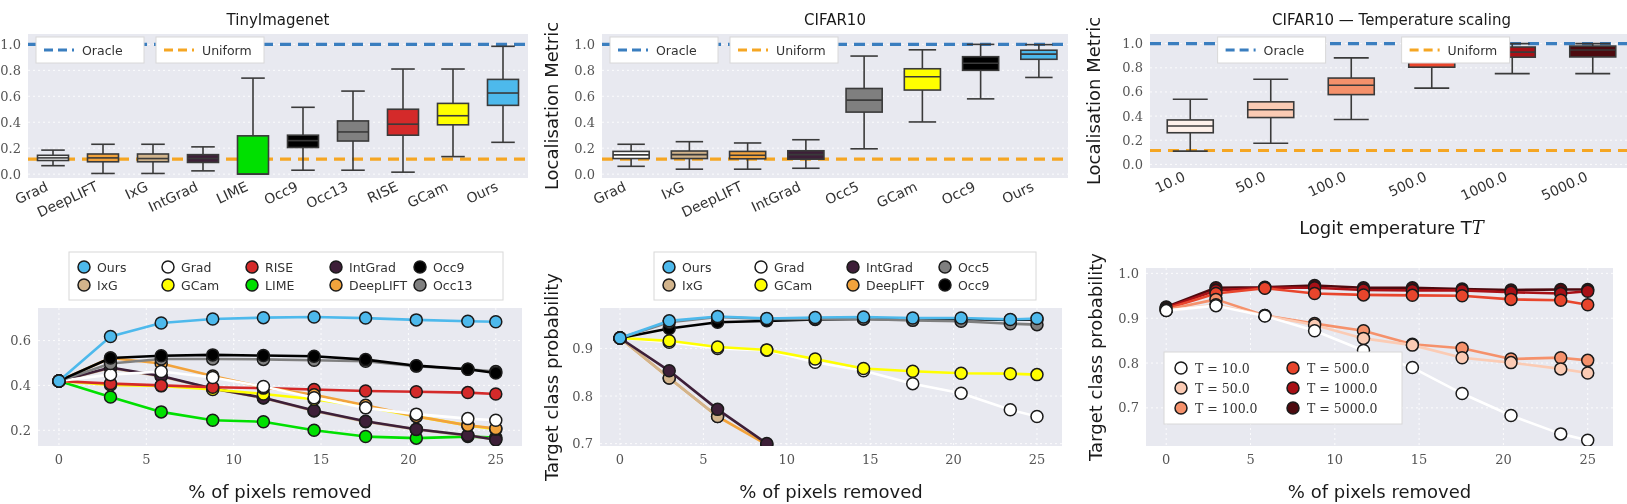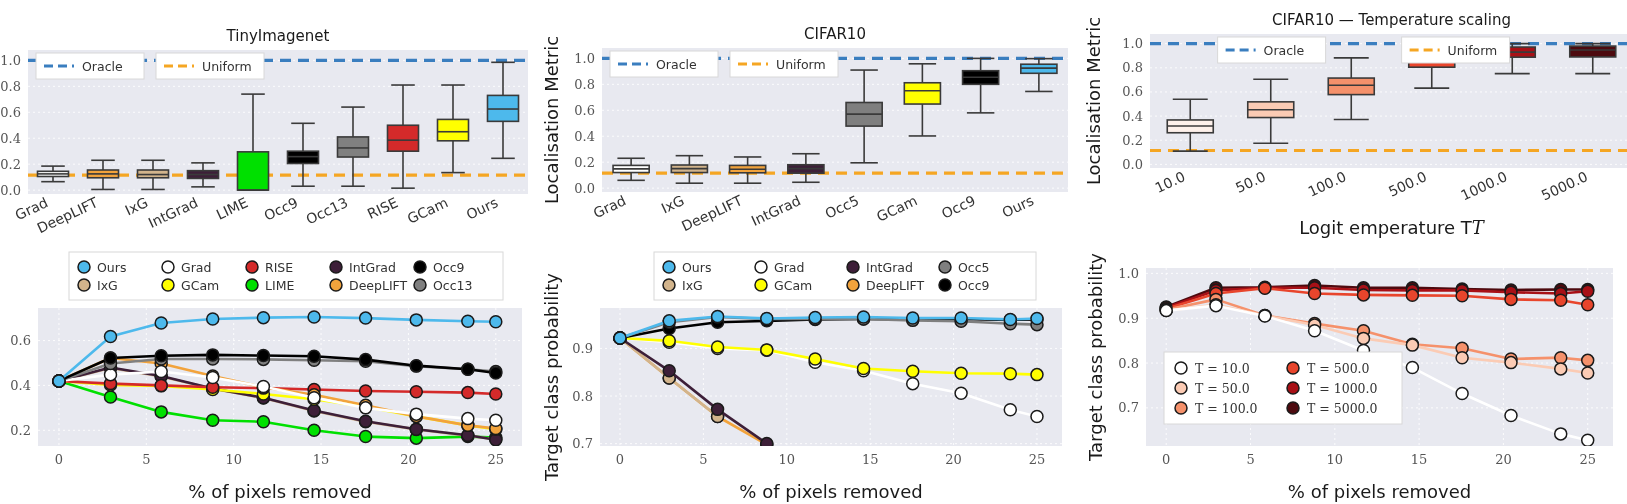--- a/index.html
+++ b/index.html
@@ -15,21 +15,21 @@
   .legtext{font-family:"DejaVu Sans",sans-serif;font-size:12.5px;fill:#333;}
   .legtext-serif{font-family:"DejaVu Serif",serif;font-size:12.5px;fill:#333;}
   .plotbg{fill:#e8e9f0;}
   .grid{stroke:#ffffff;stroke-width:1;stroke-dasharray:2 3;opacity:.85;}
   .legbox{fill:#ffffff;stroke:#d8d8d8;stroke-width:1;}
 </style>
 </head>
 <body>
 
 <div id="figure">
-    <div class="panel" style="left: 0px; top: 16px; width: 540px; height: 240px;">
+    <div class="panel" style="left: 0px; top: 0px; width: 540px; height: 240px;">
       <svg width="540" height="240">
         <text x="278" y="25" class="title">TinyImagenet</text>
         <rect x="28" y="34" width="500" height="144" class="plotbg"></rect>
         <line x1="28" x2="528" y1="174.1081081081081" y2="174.1081081081081" class="grid"></line>
         <text x="21" y="178.6081081081081" class="tick" text-anchor="end">0.0</text>
         <line x1="28" x2="528" y1="148.16216216216216" y2="148.16216216216216" class="grid"></line>
         <text x="21" y="152.66216216216216" class="tick" text-anchor="end">0.2</text>
         <line x1="28" x2="528" y1="122.21621621621622" y2="122.21621621621622" class="grid"></line>
         <text x="21" y="126.71621621621622" class="tick" text-anchor="end">0.4</text>
         <line x1="28" x2="528" y1="96.27027027027027" y2="96.27027027027027" class="grid"></line>
@@ -136,21 +136,21 @@
           <line x1="44" x2="74" y1="50" y2="50" stroke="#3a7ebf" stroke-width="3.2" stroke-dasharray="9 5"></line>
           <text x="82" y="54.5" class="legtext">Oracle</text>
         </g>
         <g>
           <rect x="156" y="37" width="108" height="26" class="legbox"></rect>
           <line x1="164" x2="194" y1="50" y2="50" stroke="#f5a623" stroke-width="3.2" stroke-dasharray="9 5"></line>
           <text x="202" y="54.5" class="legtext">Uniform</text>
         </g>
       </svg>
     </div>
-    <div class="panel" style="left: 540px; top: 14px; width: 540px; height: 240px;">
+    <div class="panel" style="left: 540px; top: 0px; width: 540px; height: 240px;">
       <svg width="540" height="240">
         <text x="295" y="25" class="title">CIFAR10</text>
         <rect x="62" y="34" width="466" height="144" class="plotbg"></rect>
         <line x1="62" x2="528" y1="174.1081081081081" y2="174.1081081081081" class="grid"></line>
         <text x="55" y="178.6081081081081" class="tick" text-anchor="end">0.0</text>
         <line x1="62" x2="528" y1="148.16216216216216" y2="148.16216216216216" class="grid"></line>
         <text x="55" y="152.66216216216216" class="tick" text-anchor="end">0.2</text>
         <line x1="62" x2="528" y1="122.21621621621622" y2="122.21621621621622" class="grid"></line>
         <text x="55" y="126.71621621621622" class="tick" text-anchor="end">0.4</text>
         <line x1="62" x2="528" y1="96.27027027027027" y2="96.27027027027027" class="grid"></line>

